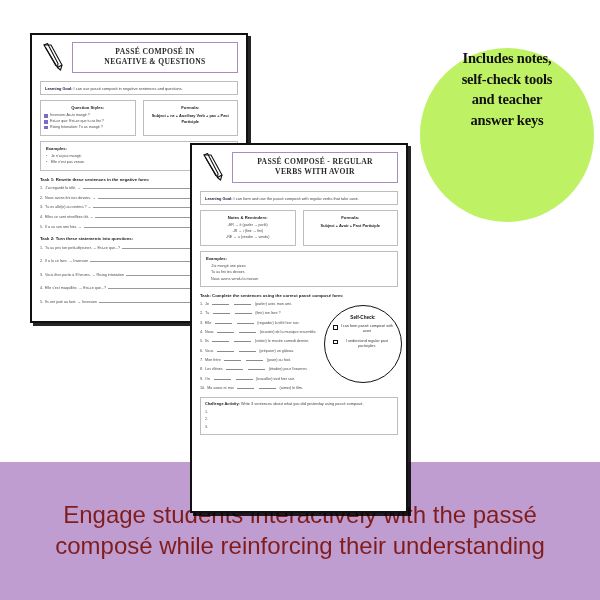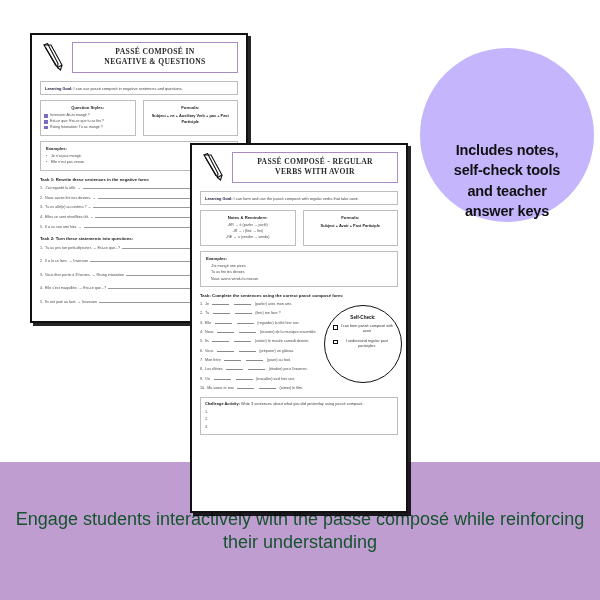--- a/index.html
+++ b/index.html
@@ -10,23 +10,24 @@
     position: relative;
     overflow: hidden;
   }
 
   
   #badge {
     position: absolute;
     left: 420px; top: 48px;
     width: 174px; height: 174px;
     border-radius: 50%;
-    background: #c4b5fd;
-    display: flex; align-items: flex-end; justify-content: center;
-    text-align: center;
+    background: #bef264;
+    display: flex; align-items: flex-start; justify-content: center;
+    text-align: center;
+    font-family: Liberation Serif, serif;
   }
   #badge .badge-text {
     font-size: 14.5px;
     font-weight: bold;
     color: #111;
     line-height: 1.42;
     letter-spacing: -0.2px;
     padding: 0 12px;
     white-space: pre-line;
   }
@@ -34,22 +35,22 @@
   
   #banner {
     position: absolute;
     left: 0; top: 462px;
     width: 600px; height: 138px;
     background: #c09dd0;
     display: flex; align-items: center; justify-content: center;
     text-align: center;
   }
   #banner .banner-text {
-    font-size: 18px;
-    color: #14532d;
+    font-size: 24px;
+    color: #7f1d1d;
     line-height: 1.28;
     padding: 0 12px;
     font-weight: 400;
   }
 
   
   .sheet {
     position: absolute;
     background: #ffffff;
     border: 2.2px solid #111;

